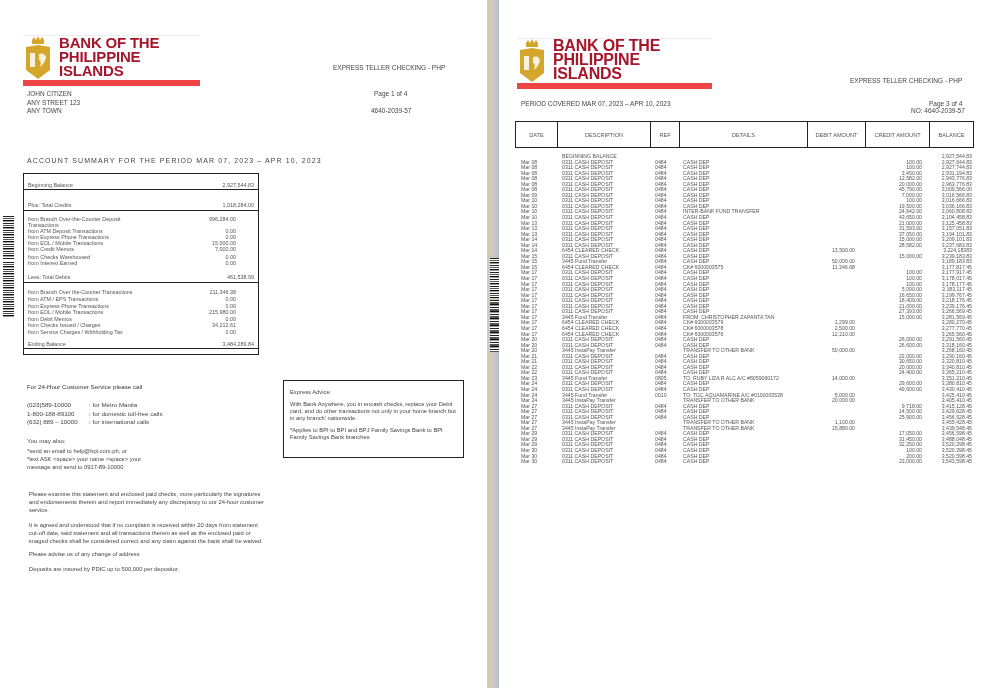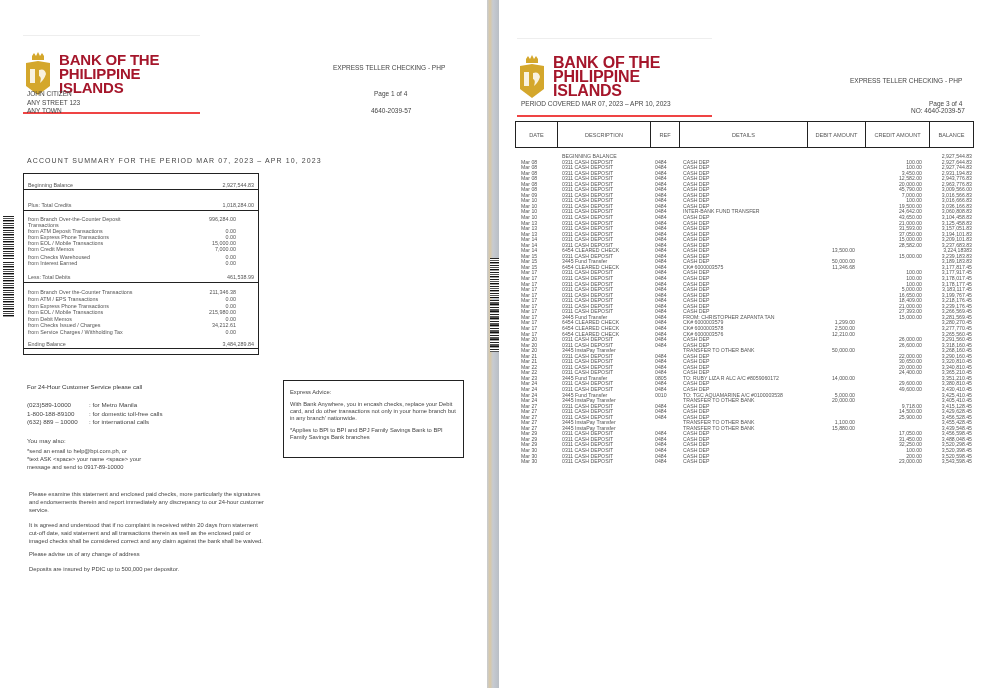--- a/index.html
+++ b/index.html
@@ -6,21 +6,21 @@
   html, body { width: 986px; height: 688px; overflow: hidden; background: #ffffff; }
   body { position: relative; font-family: "Liberation Sans", "DejaVu Sans", sans-serif; color: #333; }
 
   .page { position: absolute; top: 0; height: 688px; background: #fff; overflow: hidden; }
   .page-left { left: 0; width: 487px; }
   .page-right { left: 499px; width: 487px; }
   .gutter { position: absolute; left: 487px; top: 0; width: 12px; height: 688px;
             background: linear-gradient(to right, #c8ccd2 0px, #d9c8a5 3px, #c7cbd1 6px, #b9bec5 12px); }
 
   
-  .logo { position: absolute; display: flex; align-items: center; border-top: 1px solid #eee; border-bottom: 2px solid #ef4444; padding: 16px 0; }
+  .logo { position: absolute; display: flex; align-items: flex-start; border-top: 1px solid #eee; border-bottom: 6px solid #ef4444; padding: 0 0; }
   .logo-shield { width: 30px; height: 44px; position: relative; margin-right: 6px; }
   .logo-text { font-family: "Liberation Sans", sans-serif; font-weight: bold; color: #a5162b; line-height: 14px; letter-spacing: -0.2px; }
   .logo-text div { font-size: 15px; }
 
   .tiny { font-size: 6.5px; line-height: 8px; color: #444; white-space: nowrap; }
   .small { font-size: 7px; line-height: 9px; color: #333; }
 
   .abs { position: absolute; }
 
   

